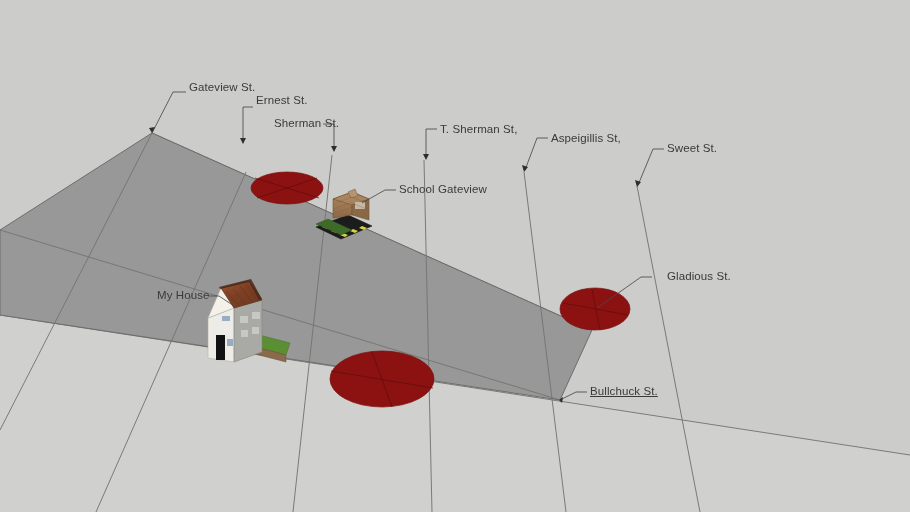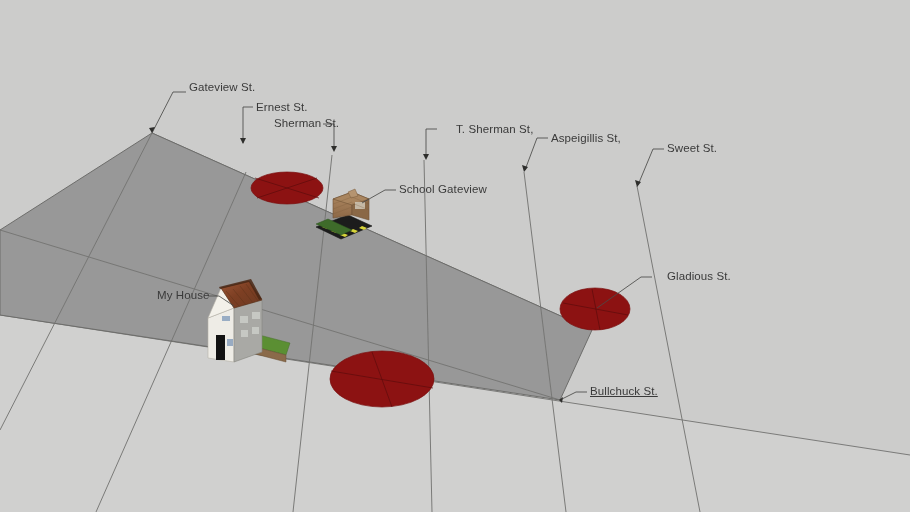--- a/index.html
+++ b/index.html
@@ -185,25 +185,25 @@
         <path d="M396,190 L385,190 L362,203"></path>
       </g>
       <g>
         <path d="M208,296 L219,296 L234,306"></path>
       </g>
     </g>
   </svg>
 
   <div class="label-text" style="left:189px; top:82px;">Gateview St.</div>
 
-  <div class="label-text" style="left:256px; top:102px;">Ernest St.</div>
+  <div class="label-text" style="left:256px; top:95px;">Ernest St.</div>
 
   <div class="label-text" style="left:274px; top:118px;">Sherman St.</div>
 
-  <div class="label-text" style="left:456px; top:124px;">T. Sherman St,</div>
+  <div class="label-text" style="left:440px; top:124px;">T. Sherman St,</div>
 
   <div class="label-text" style="left:551px; top:133px;">Aspeigillis St,</div>
 
   <div class="label-text" style="left:667px; top:143px;">Sweet St.</div>
 
   <div class="label-text" style="left:655px; top:271px;padding-left:12px;">Gladious St.</div>
 
   <div class="label-text" style="left:590px; top:386px;text-decoration:underline;">Bullchuck St.</div>
 
   <div class="label-text" style="left:399px; top:184px;">School Gateview</div>

